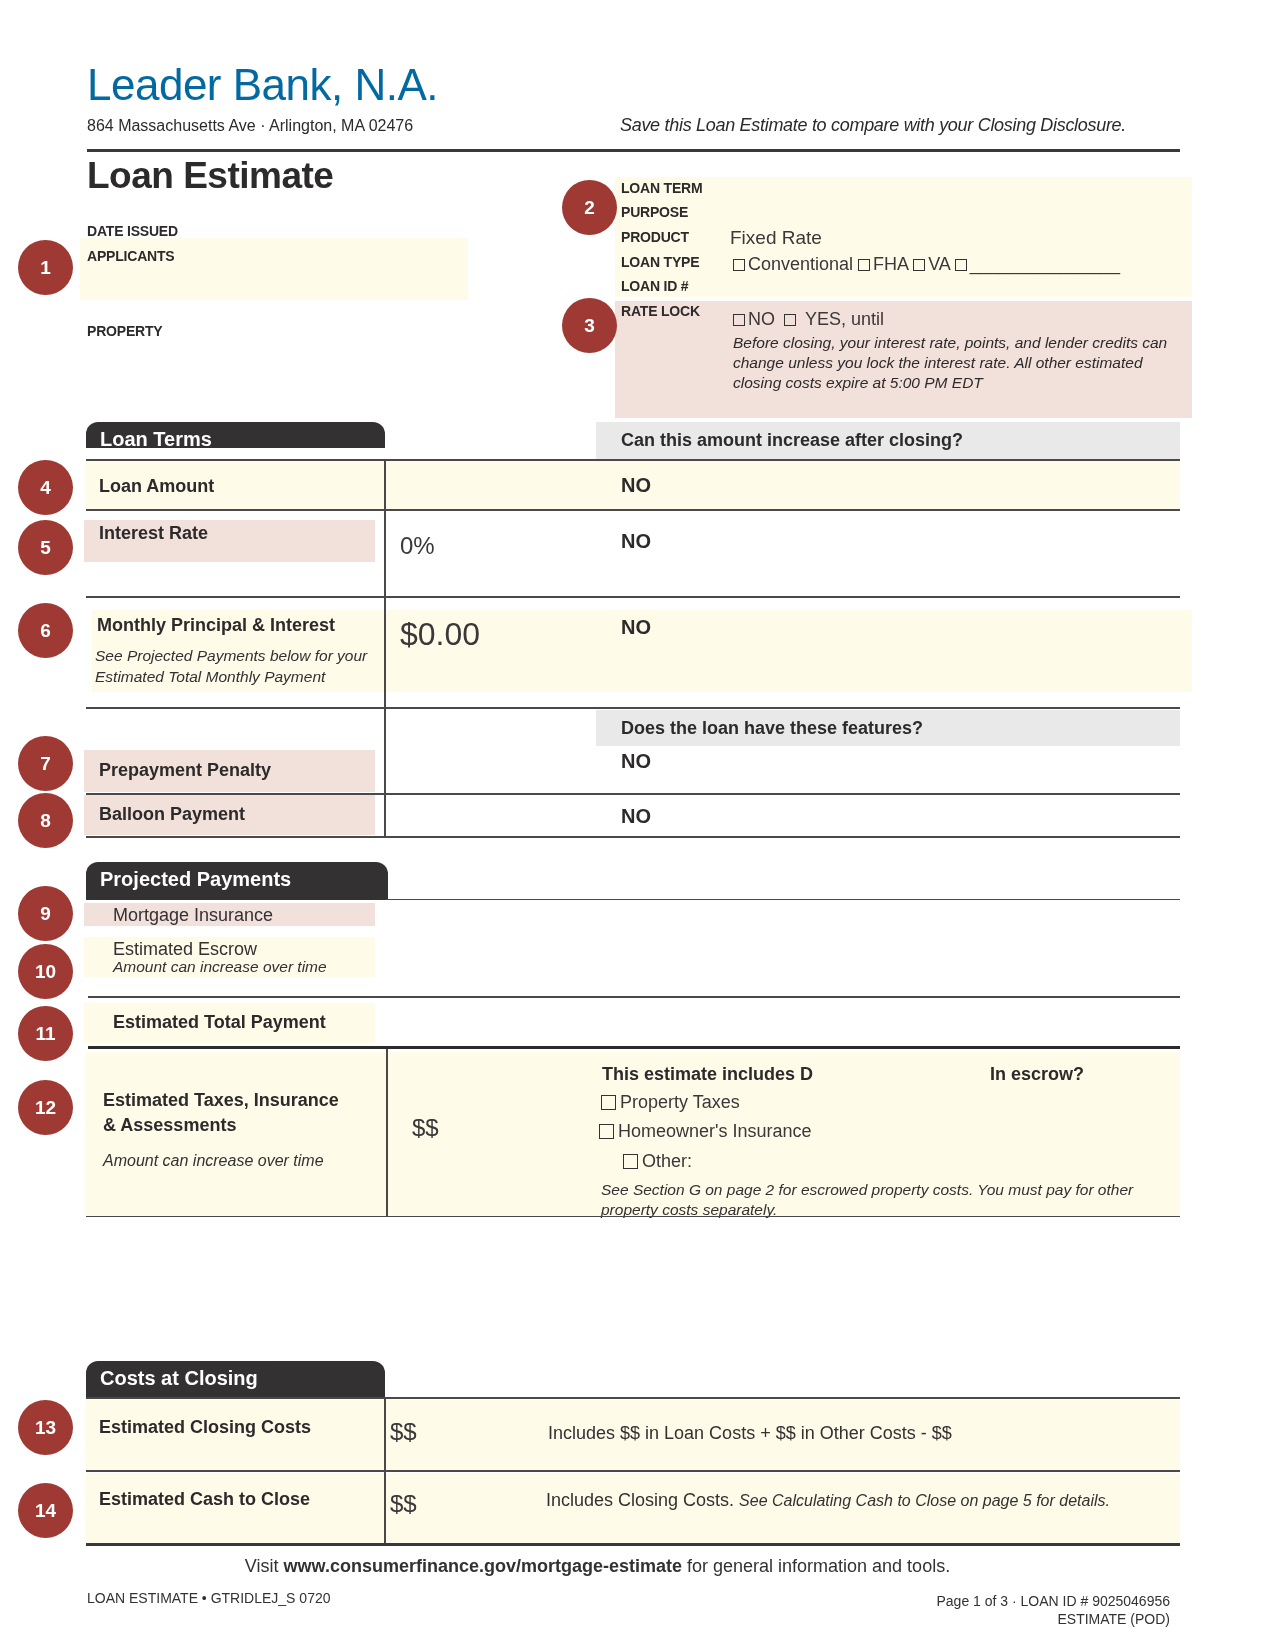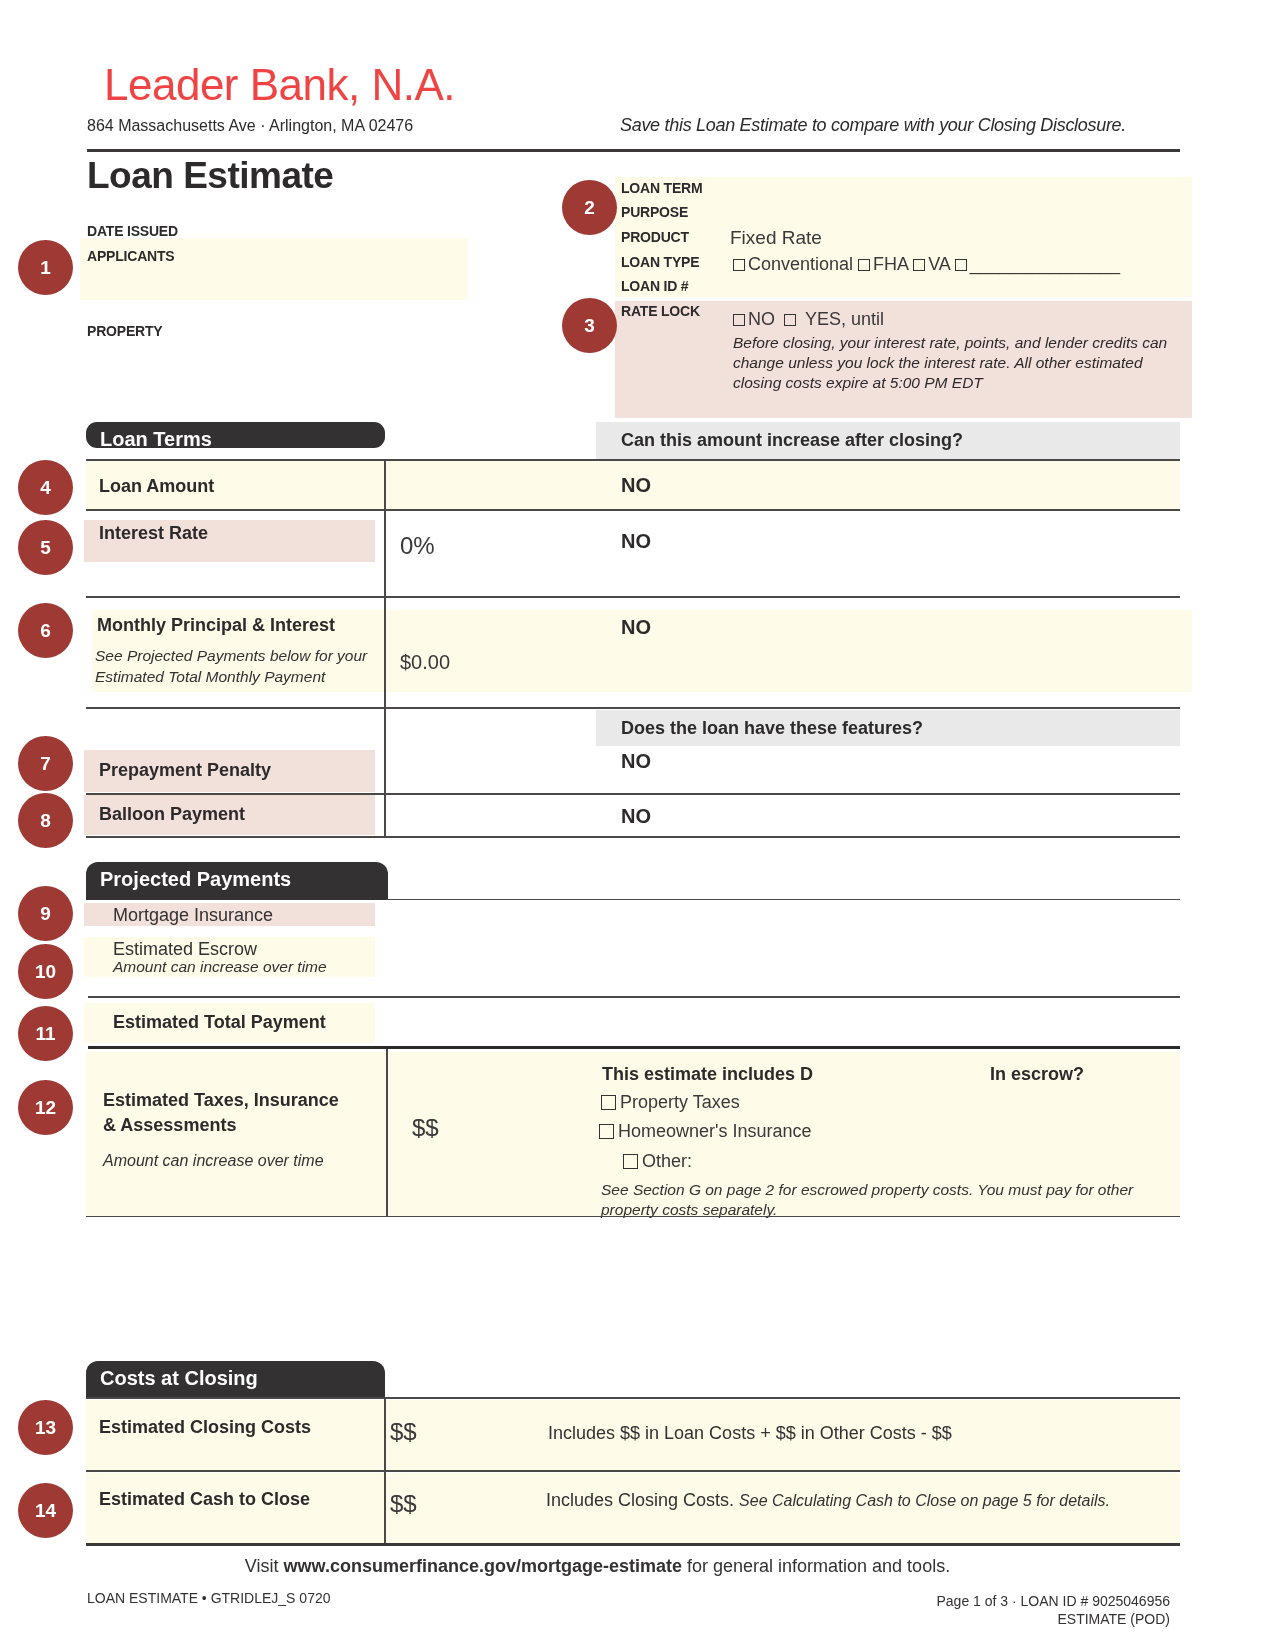--- a/index.html
+++ b/index.html
@@ -1,19 +1,19 @@
 <!DOCTYPE html>
 <html><head>
 <meta charset="utf-8">
 <style>
   * { box-sizing: border-box; margin: 0; padding: 0; }
   html, body { width: 1275px; height: 1650px; background: #ffffff; overflow: hidden; }
   body { position: relative; font-family: "Liberation Sans", sans-serif; color: #333132; }
   .abs { position: absolute; }
-  .bank-name { left: 104px; top: 60px; font-size: 44px; color: #ef4444; letter-spacing: -0.5px; }
+  .bank-name { left: 87px; top: 60px; font-size: 44px; color: #0369a1; letter-spacing: -0.5px; }
   .bank-addr { left: 87px; top: 117px; font-size: 16px; color: #2c2a2b; }
   .save-note { left: 620px; top: 115px; font-size: 18px; font-style: italic; color: #2c2a2b; letter-spacing: -0.3px; }
   .rule-top { left: 87px; top: 149px; width: 1093px; height: 3px; background: #3a3839; }
   .doc-title { left: 87px; top: 155px; font-size: 37px; font-weight: bold; color: #2c2a2b; letter-spacing: -0.5px; }
   .lbl { font-size: 14px; font-weight: bold; color: #2c2a2b; letter-spacing: -0.2px; }
   .hl-yellow { background: #fefbe9; }
   .hl-pink { background: #f2e0da; }
   .badge {
     position: absolute; width: 55px; height: 55px; border-radius: 50%;
     background: #9e3a33; color: #ffffff; font-weight: bold; font-size: 19px;
@@ -66,42 +66,42 @@
   <span class="cb-small"></span><span>_______________</span>
 </div>
 <div class="abs lbl" style="left:621px; top:278px;">LOAN ID #</div>
 <div class="abs lbl" style="left:621px; top:303px;">RATE LOCK</div>
 <div class="abs val" style="left:733px; top:309px; font-size:18px;">
   <span class="cb-small"></span><span>NO</span>
   <span class="cb-small" style="margin-left:4px;"></span><span style="margin-left:6px;">YES, until</span>
 </div>
 <div class="abs ital" style="left:733px; top:333px; width:440px; font-size:15.5px; line-height:20px; color:#2c2a2b;">Before closing, your interest rate, points, and lender credits can change unless you lock the interest rate.  All other estimated closing costs expire at 5:00 PM EDT</div>
 
-<div class="tabhead" style="left:86px; top:422px; width:299px; height:26px;border-radius:11px;"><span>Loan Terms</span></div>
+<div class="tabhead" style="left:86px; top:422px; width:299px; height:26px;"><span>Loan Terms</span></div>
 <div class="graybar" style="left:596px; top:422px; width:584px; height:38px;"><span>Can this amount increase after closing?</span></div>
 <div class="hline" style="left:86px; top:459px; width:1094px;"></div>
 
 <div class="abs hl-yellow" style="left:86px; top:461px; width:1094px; height:48px;"></div>
 <div class="badge" style="left:18px; top:460px;">4</div>
 <div class="abs row-label" style="left:99px; top:476px;">Loan Amount</div>
 <div class="abs no" style="left:621px; top:474px;">NO</div>
 <div class="hline" style="left:86px; top:509px; width:1094px;"></div>
 
 <div class="abs hl-pink" style="left:84px; top:520px; width:291px; height:42px;"></div>
 <div class="badge" style="left:18px; top:520px;">5</div>
 <div class="abs row-label" style="left:99px; top:523px;">Interest Rate</div>
 <div class="abs val" style="left:400px; top:532px; font-size:24px;">0%</div>
 <div class="abs no" style="left:621px; top:530px;">NO</div>
 <div class="hline" style="left:86px; top:596px; width:1094px;"></div>
 
 <div class="abs hl-yellow" style="left:92px; top:610px; width:1100px; height:82px;"></div>
 <div class="badge" style="left:18px; top:603px;">6</div>
 <div class="abs row-label" style="left:97px; top:615px;">Monthly Principal &amp; Interest</div>
 <div class="abs ital" style="left:95px; top:645px; width:290px; font-size:15.5px; line-height:21px;">See Projected Payments below for your Estimated Total Monthly Payment</div>
-<div class="abs val" style="left:400px; top:651px; font-size:20px;">$0.00</div>
+<div class="abs val" style="left:400px; top:616px; font-size:32px;">$0.00</div>
 <div class="abs no" style="left:621px; top:616px;">NO</div>
 <div class="hline" style="left:86px; top:707px; width:1094px;"></div>
 
 <div class="graybar" style="left:596px; top:710px; width:584px; height:36px;"><span>Does the loan have these features?</span></div>
 
 <div class="abs hl-pink" style="left:84px; top:750px; width:291px; height:42px;"></div>
 <div class="badge" style="left:18px; top:736px;">7</div>
 <div class="abs row-label" style="left:99px; top:760px;">Prepayment Penalty</div>
 <div class="abs no" style="left:621px; top:750px;">NO</div>
 <div class="hline" style="left:86px; top:793px; width:1094px;"></div>

